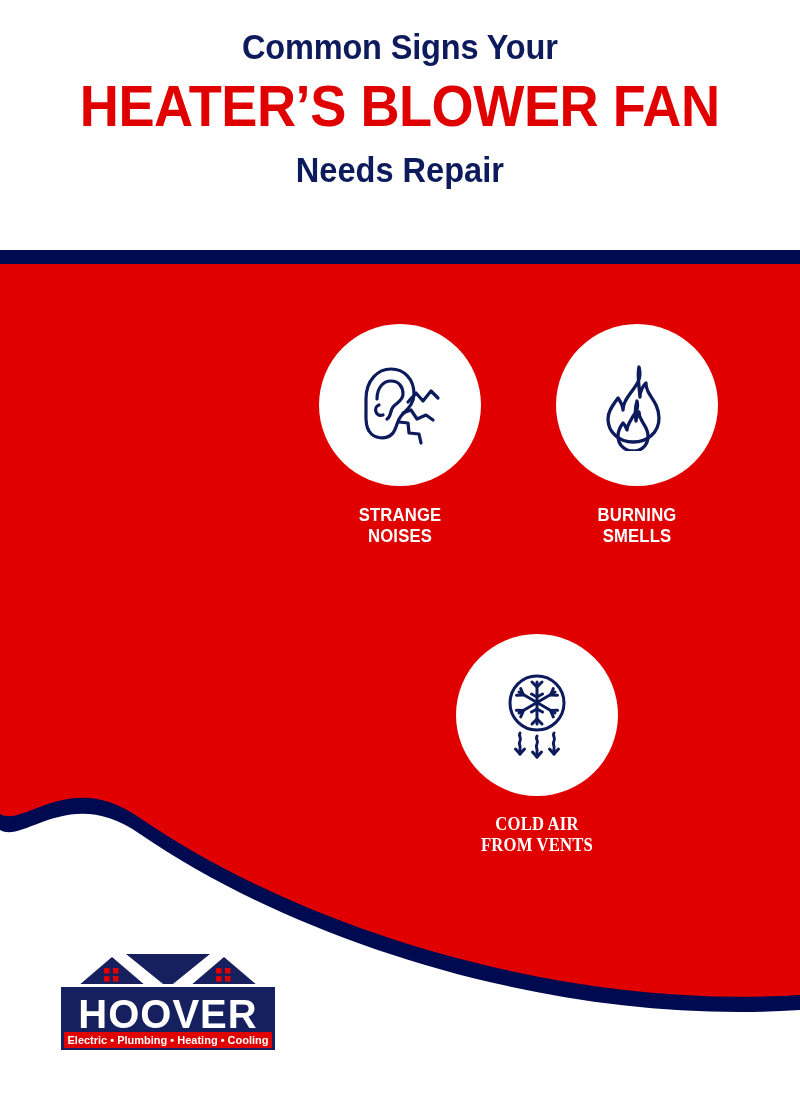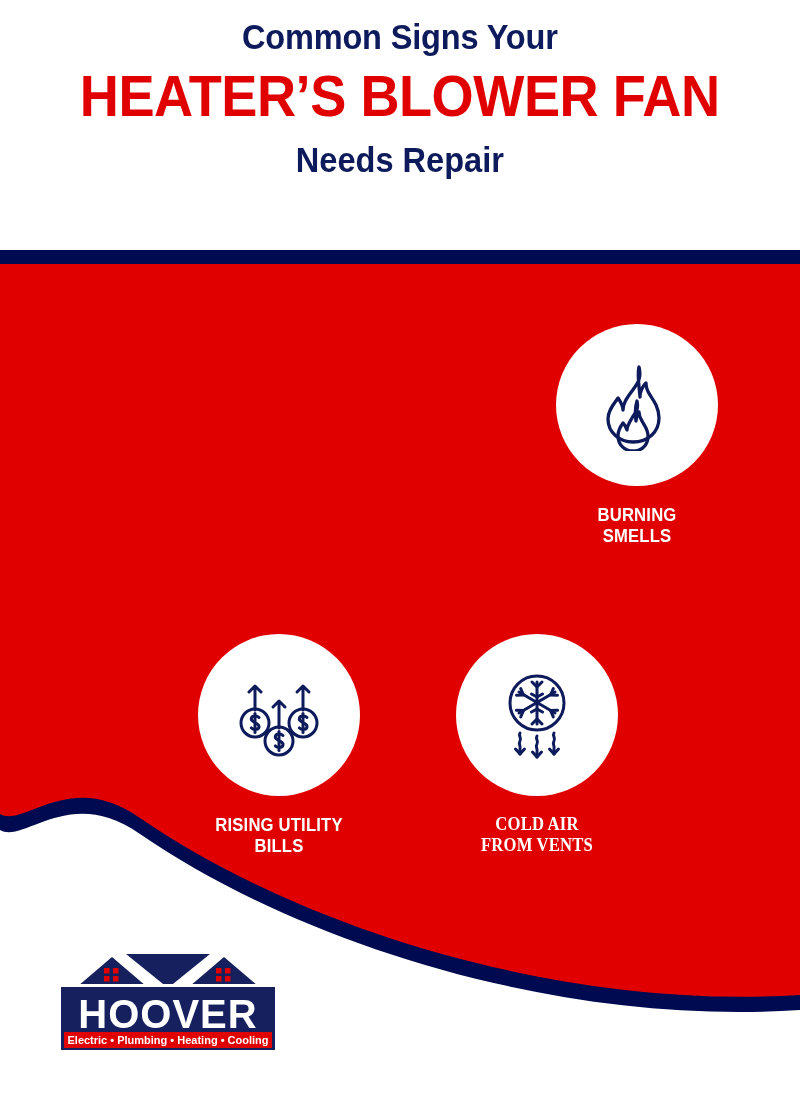--- a/index.html
+++ b/index.html
@@ -21,21 +21,21 @@
     position: absolute;
     left: 0; top: 0;
     width: 800px;
     height: 250px;
     background: #ffffff;
     display: flex;
     flex-direction: column;
     align-items: center;
     justify-content: flex-start;
     box-sizing: border-box;
-    padding-top: 17px;
+    padding-top: 27px;
   }
   .title-line1 {
     font-size: 35px;
     font-weight: 700;
     color: #0d1a5c;
     letter-spacing: -0.2px;
     line-height: 1.12;
     text-align: center;
     font-stretch: condensed;
     transform: scaleX(0.93);
@@ -144,69 +144,56 @@
 
 <svg id="red-shape-svg" viewBox="0 0 800 760" preserveAspectRatio="none">
 
   <path d="M0,0 L800,0 L800,746 C560,762 300,680 140,570 C70,520 24,580 0,566 Z" fill="#000a50"></path>
   <path d="M0,0 L800,0 L800,731 C560,746 300,664 140,554 C70,504 24,564 0,550 Z" fill="#e00000"></path>
 </svg>
 
 <div id="items-layer">
 
 
+  <div class="item" id="item-noises">
+    <div class="circle">
+      <svg width="100" height="100" viewBox="0 0 100 100" fill="none" stroke="#0d1a5c" stroke-width="3.2" stroke-linecap="round" stroke-linejoin="round">
+        <path d="M16 44 C16 25 28 14 41 14 C54 14 64 24 64 39 C64 50 56 55 51 61
+                 C46 67 47 74 42 79 C36 85 24 84 19 76 C15 70 16 62 16 56 Z"></path>
+        <path d="M27 44 C27 33 33 26 41 26 C49 26 53 32 53 39
+                 C53 46 46 48 43 52 C40 56 41 62 37 64"></path>
+        <path d="M29 50 c-3 1 -4 4 -3 7 1 3 4 4 7 3"></path>
+        <path d="M58 47 l8 -9 7 8 8 -10 7 7"></path>
+        <path d="M53 58 l8 -3 6 9 9 -4 7 5"></path>
+        <path d="M49 67 l9 1 1 10 10 1 2 9"></path>
+      </svg>
+    </div>
+    <div class="item-label">STRANGE
+NOISES</div>
+  </div>
 
   <div class="item" id="item-smells">
     <div class="circle">
       <svg width="92" height="92" viewBox="0 0 92 92" fill="none" stroke="#0d1a5c" stroke-width="3.3" stroke-linecap="round" stroke-linejoin="round">
         <path d="M48 8 c3 12 -2 17 -7 24 -5 7 -9 12 -9 19
                  c0 -5 -3 -9 -5 -12 -4 6 -10 12 -10 21
                  c0 14 12 23 25 23 c15 0 26 -10 26 -24
                  c0 -10 -5 -17 -9 -23 c-2 -3 -4 -7 -4 -12
                  c-4 4 -6 9 -6 14 c-1 -12 -3 -23 -1 -30 Z"></path>
         <path d="M46 42 c2 9 -2 12 -5 17 -3 5 -5 8 -5 12
                  c-1 -3 -2 -5 -4 -7 -3 4 -5 8 -5 13
                  c0 9 7 15 15 15 c9 0 15 -6 15 -15
                  c0 -7 -4 -11 -6 -15 c-2 -3 -3 -6 -3 -9
                  c-2 3 -3 6 -3 9 c-1 -7 -1 -14 1 -20 Z"></path>
       </svg>
     </div>
     <div class="item-label">BURNING
 SMELLS</div>
   </div>
 
-  <div class="item" id="item-bills">
-    <div class="circle">
-      <svg width="100" height="100" viewBox="0 0 100 100" fill="none" stroke="#0d1a5c" stroke-width="3" stroke-linecap="round" stroke-linejoin="round">
-
-        <path d="M26 45 V21 l-6 6 M26 21 l6 6"></path>
-
-        <path d="M74 45 V21 l-6 6 M74 21 l6 6"></path>
-
-        <path d="M50 63 V36 l-6 6 M50 36 l6 6"></path>
-
-        <circle cx="26" cy="58" r="14"></circle>
-        <path d="M30 52.5 c-1.6 -1.6 -6.6 -2.4 -7.6 0.6 c-1 3 3.2 3.6 3.6 4.4
-                 c1 1.4 4.6 1.6 4 4.6 c-0.6 3 -6 2.6 -7.6 0.8"></path>
-        <path d="M26 48.5 V67.5"></path>
-
-        <circle cx="74" cy="58" r="14"></circle>
-        <path d="M78 52.5 c-1.6 -1.6 -6.6 -2.4 -7.6 0.6 c-1 3 3.2 3.6 3.6 4.4
-                 c1 1.4 4.6 1.6 4 4.6 c-0.6 3 -6 2.6 -7.6 0.8"></path>
-        <path d="M74 48.5 V67.5"></path>
-
-        <circle cx="50" cy="76" r="14"></circle>
-        <path d="M54 70.5 c-1.6 -1.6 -6.6 -2.4 -7.6 0.6 c-1 3 3.2 3.6 3.6 4.4
-                 c1 1.4 4.6 1.6 4 4.6 c-0.6 3 -6 2.6 -7.6 0.8"></path>
-        <path d="M50 66.5 V85.5"></path>
-      </svg>
-    </div>
-    <div class="item-label">RISING UTILITY
-BILLS</div>
-  </div>
 
   <div class="item" id="item-coldair">
     <div class="circle">
       <svg width="100" height="100" viewBox="0 0 100 100" fill="none" stroke="#0d1a5c" stroke-width="3" stroke-linecap="round" stroke-linejoin="round">
         <circle cx="50" cy="38" r="27"></circle>
 
         <path d="M50 17 V59"></path>
         <path d="M32 27 L68 48"></path>
         <path d="M68 27 L32 48"></path>
         <path d="M50 22 l-5 -5 M50 22 l5 -5"></path>

